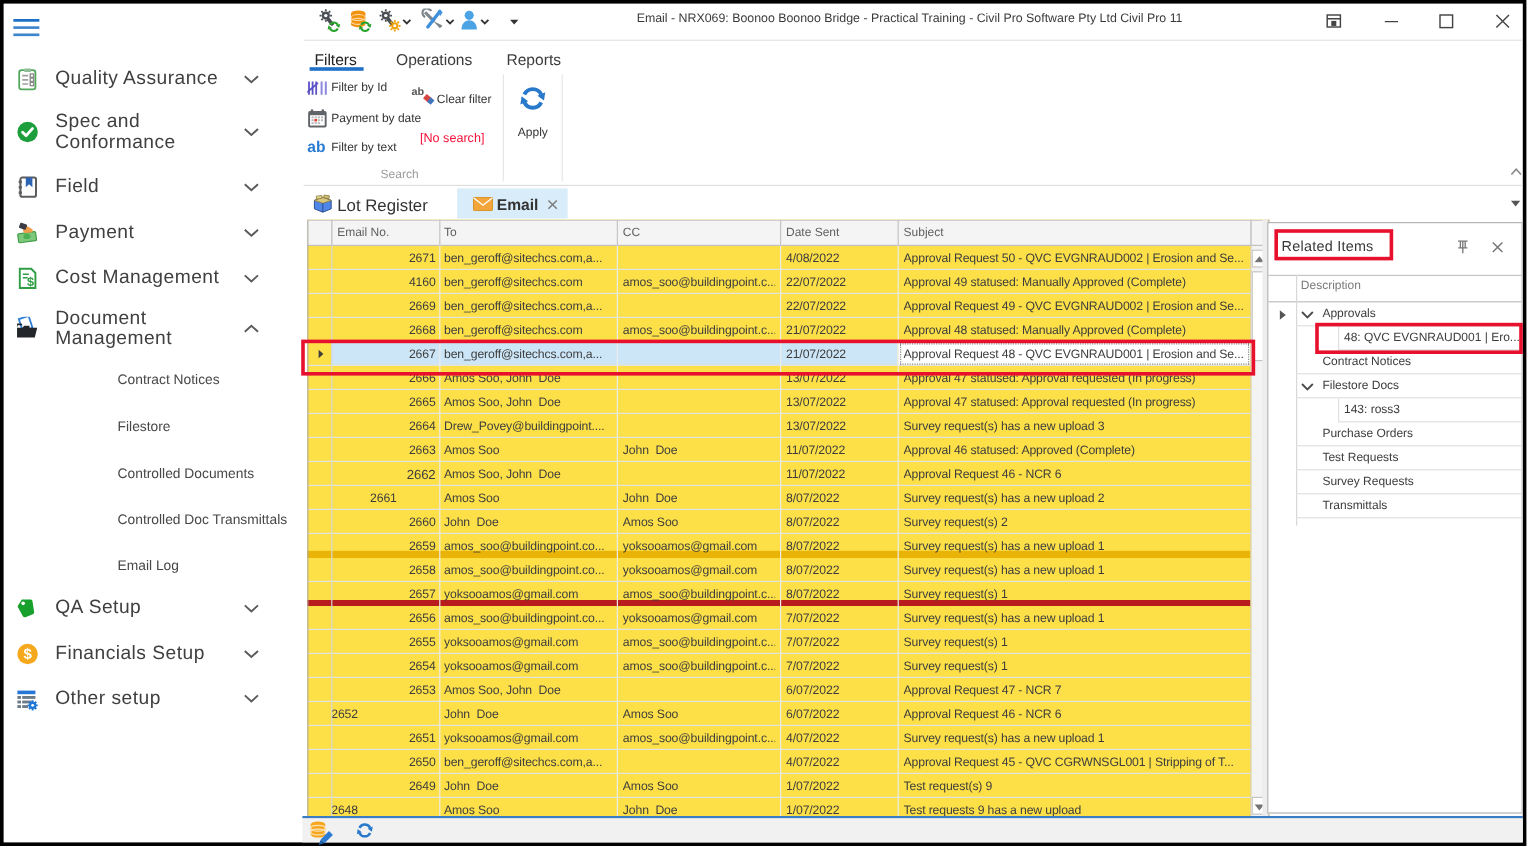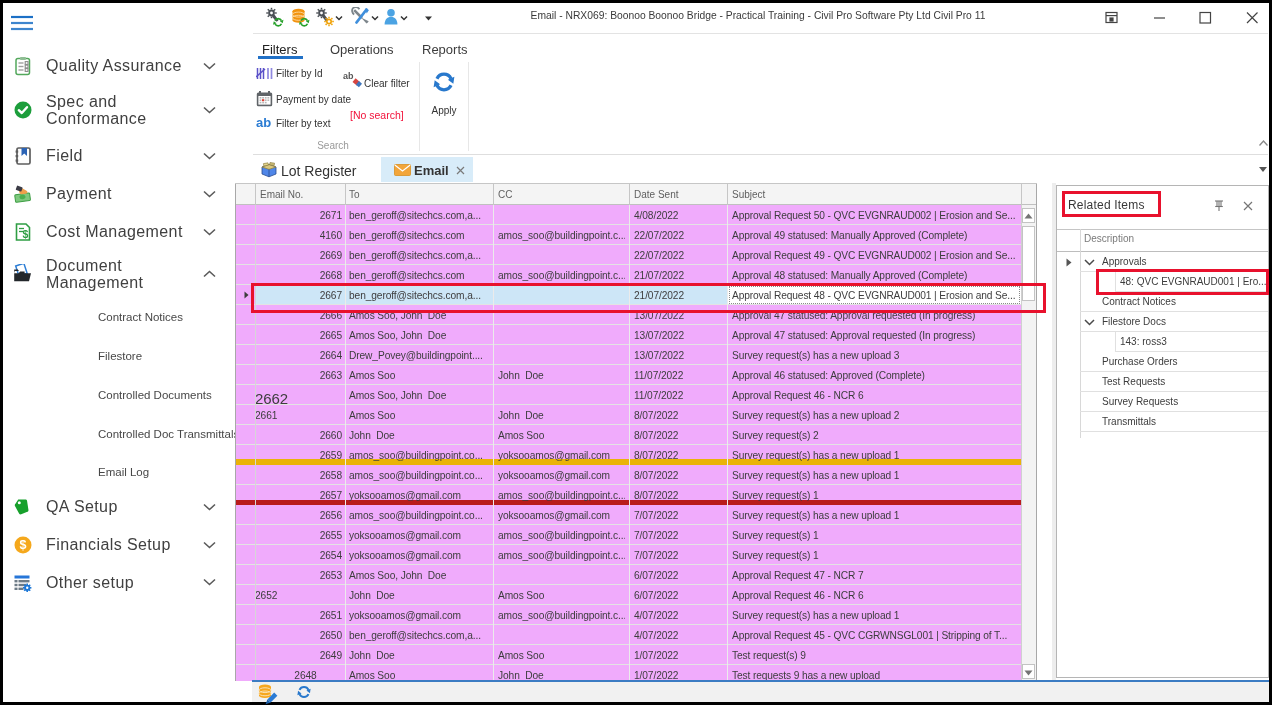--- a/index.html
+++ b/index.html
@@ -312,21 +312,21 @@
 <div class="tx" style="left:281px;top:162.5px;font-size:14px;color:#333">Lot Register</div>
 <div class="ab" style="left:381px;top:157px;width:92px;height:25px;background:#d8ecf9"></div>
 <svg class="ab" style="left:394px;top:164px" width="17" height="12" viewBox="0 0 17 12">
     <rect x="0.5" y="0.5" width="16" height="11" rx="1" fill="#f2a53a" stroke="#d88f22" stroke-width="0.8"></rect>
     <path d="M0.8 1 L8.5 7 L16.2 1" fill="none" stroke="#fff" stroke-width="1.1"></path>
   </svg>
 <div class="tx" style="left:414px;top:162.5px;font-size:13px;font-weight:600;color:#333">Email</div>
 <svg class="ab" style="left:456px;top:166px" width="9" height="9" viewBox="0 0 9 9">
     <path d="M1 1 L8 8 M8 1 L1 8" stroke="#7a7a7a" stroke-width="1.2"></path>
   </svg>
-<div class="ab" style="left:235px;top:183px;width:802px;height:498px;overflow:hidden;background:#f0abfc">
+<div class="ab" style="left:256px;top:183px;width:802px;height:498px;overflow:hidden;background:#fde047">
 <div class="ab" style="left:0;top:0;width:802px;height:22px;background:#f4f4f4;border-bottom:1px solid #c0c0c0;box-sizing:border-box"></div>
 <div class="tx" style="left:25px;top:5.5px;font-size:10px;color:#5f5f5f">Email No.</div>
 <div class="tx" style="left:114px;top:5.5px;font-size:10px;color:#5f5f5f">To</div>
 <div class="tx" style="left:263px;top:5.5px;font-size:10px;color:#5f5f5f">CC</div>
 <div class="tx" style="left:399px;top:5.5px;font-size:10px;color:#5f5f5f">Date Sent</div>
 <div class="tx" style="left:497px;top:5.5px;font-size:10px;color:#5f5f5f">Subject</div>
 <div class="ab" style="left:0;top:22px;width:786px;height:20px;border-bottom:1px solid #e3e3e3;box-sizing:border-box">
 <div class="tx" style="left:20px;top:4.5px;width:87px;text-align:right;font-size:10.2px;letter-spacing:-0.1px;color:#3d3d3d">2671</div>
 <div class="tx" style="left:114px;top:4.5px;width:140px;overflow:hidden;font-size:10.2px;letter-spacing:-0.1px;color:#3d3d3d">ben_geroff@sitechcs.com,a...</div>
 <div class="tx" style="left:263px;top:4.5px;width:127px;overflow:hidden;font-size:10.2px;letter-spacing:-0.1px;color:#3d3d3d"></div>
@@ -389,28 +389,28 @@
 <div class="tx" style="left:497px;top:4.5px;width:286px;overflow:hidden;font-size:10.2px;letter-spacing:-0.12px;color:#3d3d3d">Survey request(s) has a new upload 3</div>
 </div>
 <div class="ab" style="left:0;top:182px;width:786px;height:20px;border-bottom:1px solid #e3e3e3;box-sizing:border-box">
 <div class="tx" style="left:20px;top:4.5px;width:87px;text-align:right;font-size:10.2px;letter-spacing:-0.1px;color:#3d3d3d">2663</div>
 <div class="tx" style="left:114px;top:4.5px;width:140px;overflow:hidden;font-size:10.2px;letter-spacing:-0.1px;color:#3d3d3d">Amos Soo</div>
 <div class="tx" style="left:263px;top:4.5px;width:127px;overflow:hidden;font-size:10.2px;letter-spacing:-0.1px;color:#3d3d3d">John  Doe</div>
 <div class="tx" style="left:399px;top:4.5px;font-size:10.2px;letter-spacing:-0.1px;color:#3d3d3d">11/07/2022</div>
 <div class="tx" style="left:497px;top:4.5px;width:286px;overflow:hidden;font-size:10.2px;letter-spacing:-0.12px;color:#3d3d3d">Approval 46 statused: Approved (Complete)</div>
 </div>
 <div class="ab" style="left:0;top:202px;width:786px;height:20px;border-bottom:1px solid #e3e3e3;box-sizing:border-box">
-<div class="tx" style="left:20px;top:4.5px;width:87px;font-size:15px;letter-spacing:-0.1px;color:#3d3d3d">2662</div>
+<div class="tx" style="left:20px;top:4.5px;width:87px;text-align:right;font-size:11px;letter-spacing:-0.1px;color:#3d3d3d">2662</div>
 <div class="tx" style="left:114px;top:4.5px;width:140px;overflow:hidden;font-size:10.2px;letter-spacing:-0.1px;color:#3d3d3d">Amos Soo, John  Doe</div>
 <div class="tx" style="left:263px;top:4.5px;width:127px;overflow:hidden;font-size:10.2px;letter-spacing:-0.1px;color:#3d3d3d"></div>
 <div class="tx" style="left:399px;top:4.5px;font-size:10.2px;letter-spacing:-0.1px;color:#3d3d3d">11/07/2022</div>
 <div class="tx" style="left:497px;top:4.5px;width:286px;overflow:hidden;font-size:10.2px;letter-spacing:-0.12px;color:#3d3d3d">Approval Request 46 - NCR 6</div>
 </div>
 <div class="ab" style="left:0;top:222px;width:786px;height:20px;border-bottom:1px solid #e3e3e3;box-sizing:border-box">
-<div class="tx" style="left:20px;top:4.5px;width:87px;text-align:left;font-size:10.2px;letter-spacing:-0.1px;color:#3d3d3d">2661</div>
+<div class="tx" style="left:20px;top:4.5px;width:87px;text-align:center;font-size:10.2px;letter-spacing:-0.1px;color:#3d3d3d">2661</div>
 <div class="tx" style="left:114px;top:4.5px;width:140px;overflow:hidden;font-size:10.2px;letter-spacing:-0.1px;color:#3d3d3d">Amos Soo</div>
 <div class="tx" style="left:263px;top:4.5px;width:127px;overflow:hidden;font-size:10.2px;letter-spacing:-0.1px;color:#3d3d3d">John  Doe</div>
 <div class="tx" style="left:399px;top:4.5px;font-size:10.2px;letter-spacing:-0.1px;color:#3d3d3d">8/07/2022</div>
 <div class="tx" style="left:497px;top:4.5px;width:286px;overflow:hidden;font-size:10.2px;letter-spacing:-0.12px;color:#3d3d3d">Survey request(s) has a new upload 2</div>
 </div>
 <div class="ab" style="left:0;top:242px;width:786px;height:20px;border-bottom:1px solid #e3e3e3;box-sizing:border-box">
 <div class="tx" style="left:20px;top:4.5px;width:87px;text-align:right;font-size:10.2px;letter-spacing:-0.1px;color:#3d3d3d">2660</div>
 <div class="tx" style="left:114px;top:4.5px;width:140px;overflow:hidden;font-size:10.2px;letter-spacing:-0.1px;color:#3d3d3d">John  Doe</div>
 <div class="tx" style="left:263px;top:4.5px;width:127px;overflow:hidden;font-size:10.2px;letter-spacing:-0.1px;color:#3d3d3d">Amos Soo</div>
 <div class="tx" style="left:399px;top:4.5px;font-size:10.2px;letter-spacing:-0.1px;color:#3d3d3d">8/07/2022</div>
@@ -487,21 +487,21 @@
 <div class="tx" style="left:497px;top:4.5px;width:286px;overflow:hidden;font-size:10.2px;letter-spacing:-0.12px;color:#3d3d3d">Approval Request 45 - QVC CGRWNSGL001 | Stripping of T...</div>
 </div>
 <div class="ab" style="left:0;top:462px;width:786px;height:20px;border-bottom:1px solid #e3e3e3;box-sizing:border-box">
 <div class="tx" style="left:20px;top:4.5px;width:87px;text-align:right;font-size:10.2px;letter-spacing:-0.1px;color:#3d3d3d">2649</div>
 <div class="tx" style="left:114px;top:4.5px;width:140px;overflow:hidden;font-size:10.2px;letter-spacing:-0.1px;color:#3d3d3d">John  Doe</div>
 <div class="tx" style="left:263px;top:4.5px;width:127px;overflow:hidden;font-size:10.2px;letter-spacing:-0.1px;color:#3d3d3d">Amos Soo</div>
 <div class="tx" style="left:399px;top:4.5px;font-size:10.2px;letter-spacing:-0.1px;color:#3d3d3d">1/07/2022</div>
 <div class="tx" style="left:497px;top:4.5px;width:286px;overflow:hidden;font-size:10.2px;letter-spacing:-0.12px;color:#3d3d3d">Test request(s) 9</div>
 </div>
 <div class="ab" style="left:0;top:482px;width:786px;height:20px;border-bottom:1px solid #e3e3e3;box-sizing:border-box">
-<div class="tx" style="left:20px;top:4.5px;width:101px;text-align:center;font-size:10.2px;letter-spacing:-0.1px;color:#3d3d3d">2648</div>
+<div class="tx" style="left:20px;top:4.5px;width:101px;text-align:left;font-size:10.2px;letter-spacing:-0.1px;color:#3d3d3d">2648</div>
 <div class="tx" style="left:114px;top:4.5px;width:140px;overflow:hidden;font-size:10.2px;letter-spacing:-0.1px;color:#3d3d3d">Amos Soo</div>
 <div class="tx" style="left:263px;top:4.5px;width:127px;overflow:hidden;font-size:10.2px;letter-spacing:-0.1px;color:#3d3d3d">John  Doe</div>
 <div class="tx" style="left:399px;top:4.5px;font-size:10.2px;letter-spacing:-0.1px;color:#3d3d3d">1/07/2022</div>
 <div class="tx" style="left:497px;top:4.5px;width:286px;overflow:hidden;font-size:10.2px;letter-spacing:-0.12px;color:#3d3d3d">Test requests 9 has a new upload</div>
 </div>
 <div class="ab" style="left:110px;top:0;width:1px;height:498px;background:#ebebeb"></div>
 <div class="ab" style="left:258px;top:0;width:1px;height:498px;background:#ebebeb"></div>
 <div class="ab" style="left:394px;top:0;width:1px;height:498px;background:#ebebeb"></div>
 <div class="ab" style="left:492px;top:0;width:1px;height:498px;background:#ebebeb"></div>
 <div class="ab" style="left:20px;top:0;width:1px;height:498px;background:#d6d6d6"></div>

